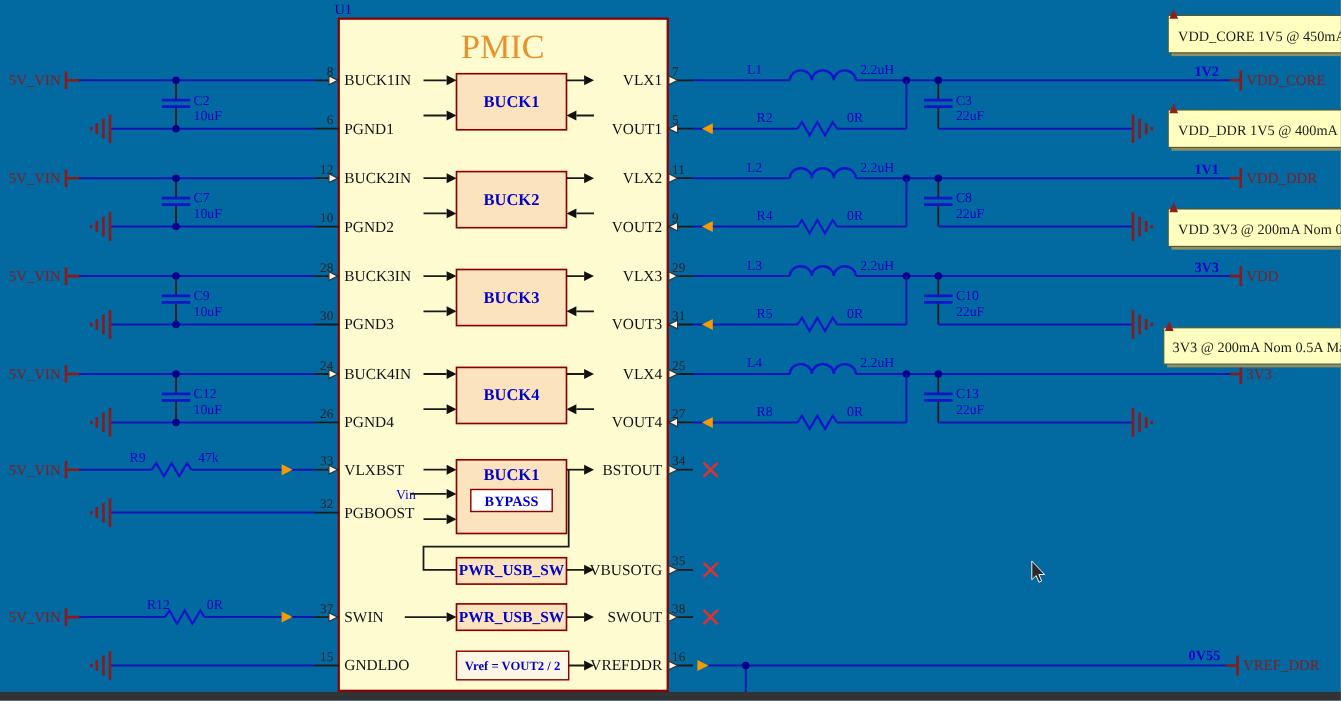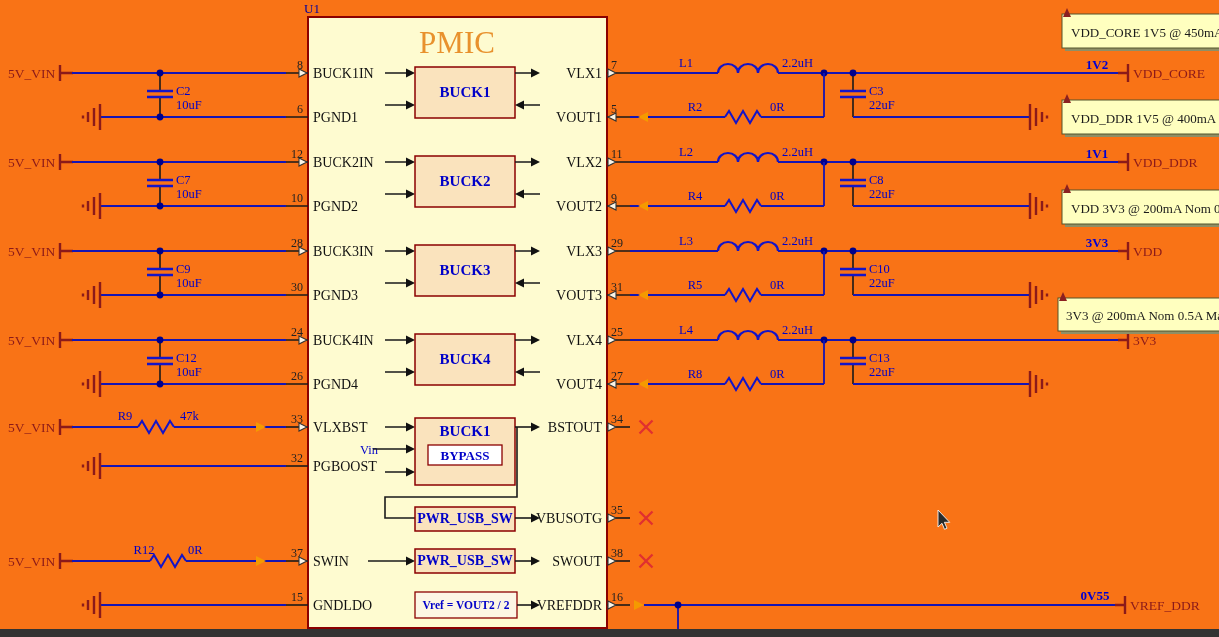--- a/index.html
+++ b/index.html
@@ -1,16 +1,16 @@
 <!DOCTYPE html>
 <html><head>
 <meta charset="utf-8">
 <style>
   html,body{margin:0;padding:0;background:#d8d8d8;}
-  .stage{position:relative;width:1219px;height:637px;background:#f97316;overflow:hidden;}
+  .stage{position:relative;width:1219px;height:637px;background:#0369a1;overflow:hidden;}
   svg{display:block;}
   text{font-family:"Liberation Serif", serif;}
   .wire{stroke:#1414B4;stroke-width:1.8;fill:none}
   .sym{stroke:#1414C8;stroke-width:2.2;fill:none}
   .blk{stroke:#1A1A1A;stroke-width:1.6;fill:none}
   .mar{stroke:#8B1A1A;stroke-width:2.4;fill:none}
   .pname{font-size:14px;fill:#111}
   .pnum{font-size:12px;fill:#222}
   .clbl{font-size:12.5px;fill:#0000C8}
   .net{font-size:13px;font-weight:bold;fill:#0000D2}

